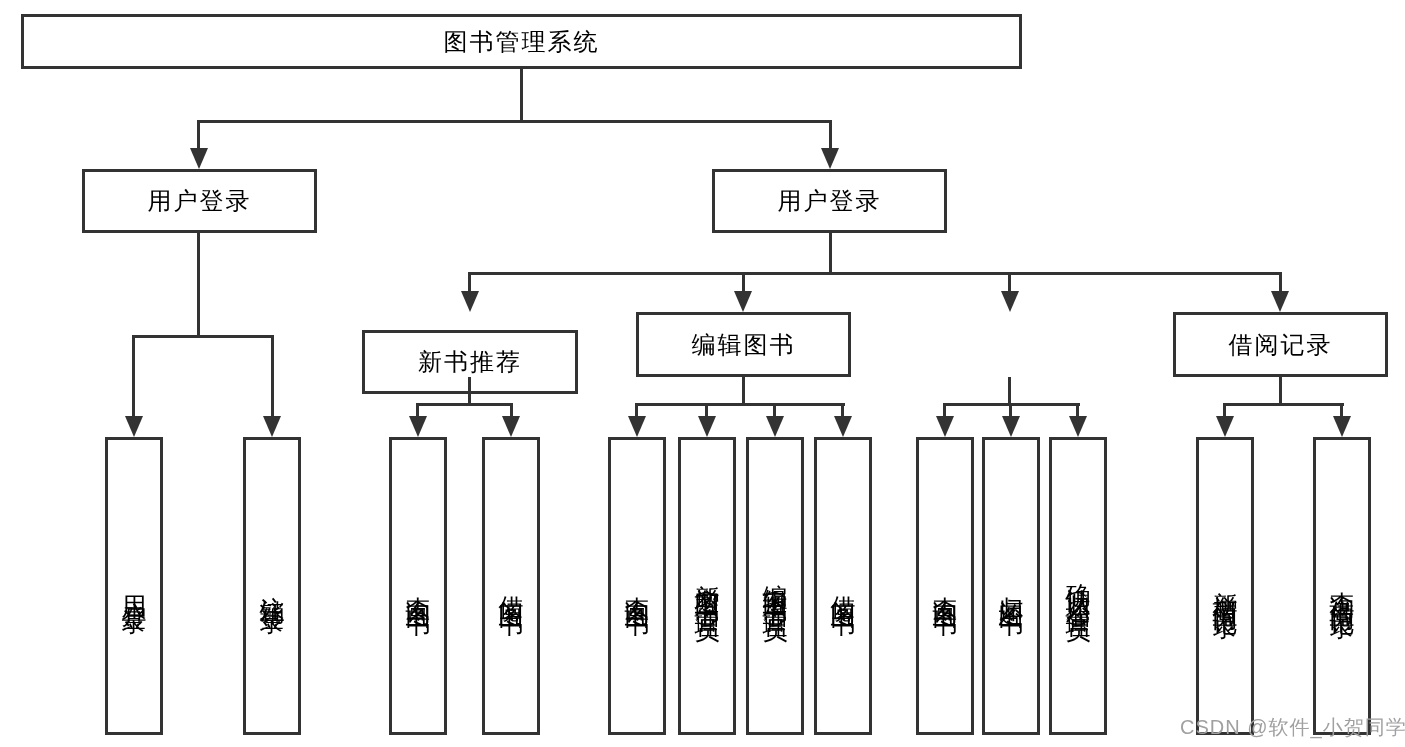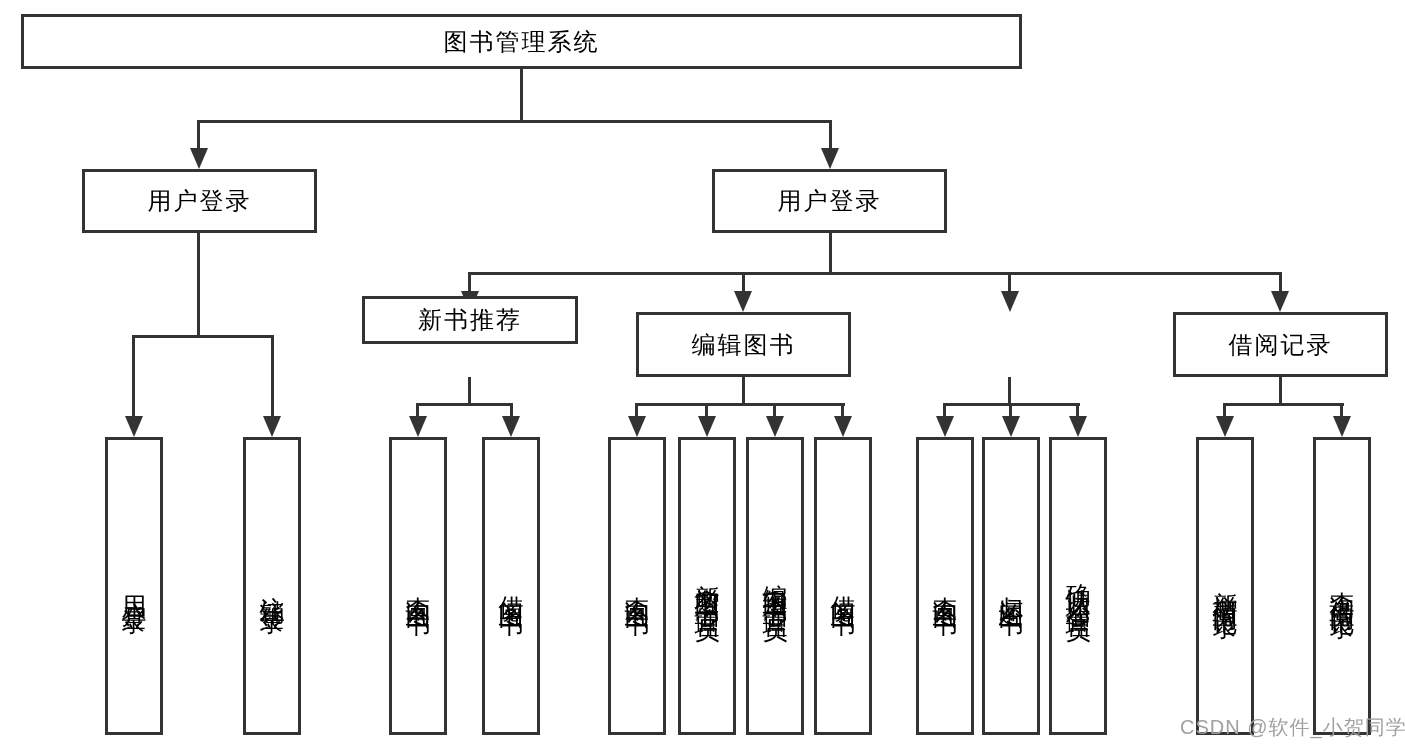--- a/index.html
+++ b/index.html
@@ -90,21 +90,21 @@
   <div class="hline" style="left:468px; top:272px; width:814px;"></div>
   <div class="vline" style="left:468px; top:272px; height:21px;"></div>
   <div class="vline" style="left:742px; top:272px; height:21px;"></div>
   <div class="vline" style="left:1008px; top:272px; height:21px;"></div>
   <div class="vline" style="left:1279px; top:272px; height:21px;"></div>
   <div class="arrow" style="left:461px; top:291px;"></div>
   <div class="arrow" style="left:734px; top:291px;"></div>
   <div class="arrow" style="left:1001px; top:291px;"></div>
   <div class="arrow" style="left:1271px; top:291px;"></div>
 
-  <div class="node h-node" style="left:362px; top:296px; width:216px; height:48px;">新书推荐</div>
+  <div class="node h-node" style="left:362px; top:330px; width:216px; height:64px;">新书推荐</div>
   <div class="node h-node" style="left:636px; top:312px; width:215px; height:65px;">编辑图书</div>
   <div class="node h-node" style="left:1173px; top:312px; width:215px; height:65px;">借阅记录</div>
 
   <div class="vline" style="left:468px; top:377px; height:26px;"></div>
   <div class="hline" style="left:416px; top:403px; width:96px;"></div>
   <div class="vline" style="left:416px; top:403px; height:13px;"></div>
   <div class="vline" style="left:510px; top:403px; height:13px;"></div>
   <div class="arrow" style="left:409px; top:416px;"></div>
   <div class="arrow" style="left:502px; top:416px;"></div>
 

